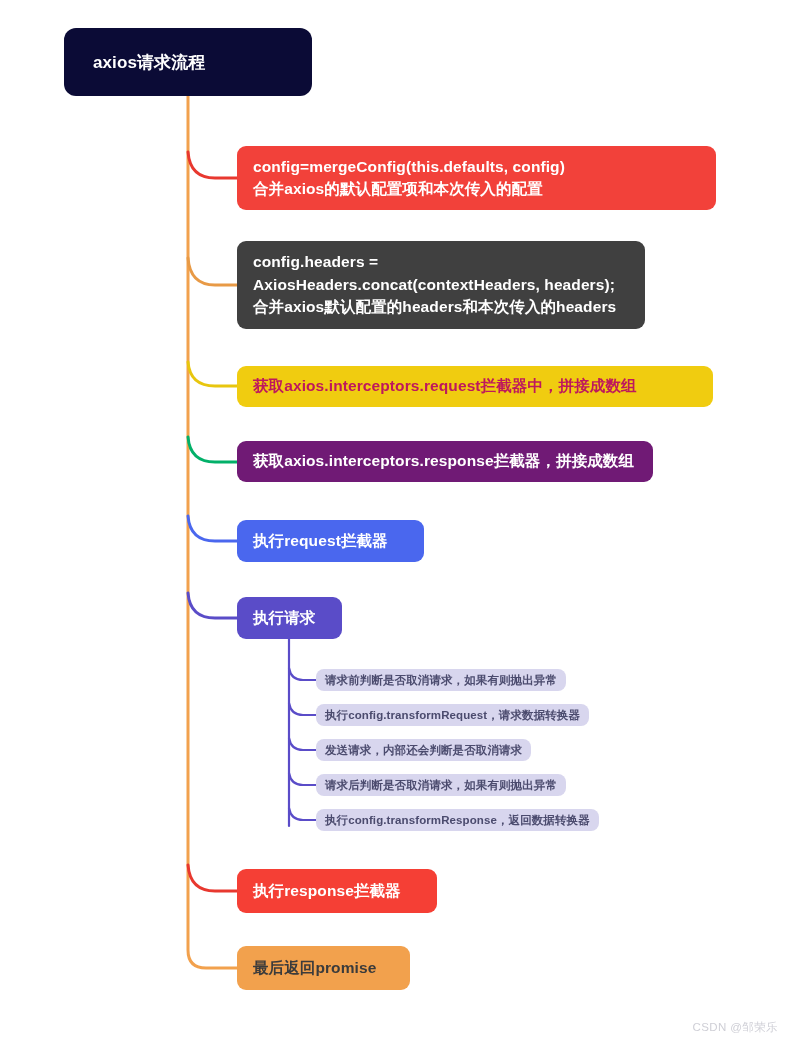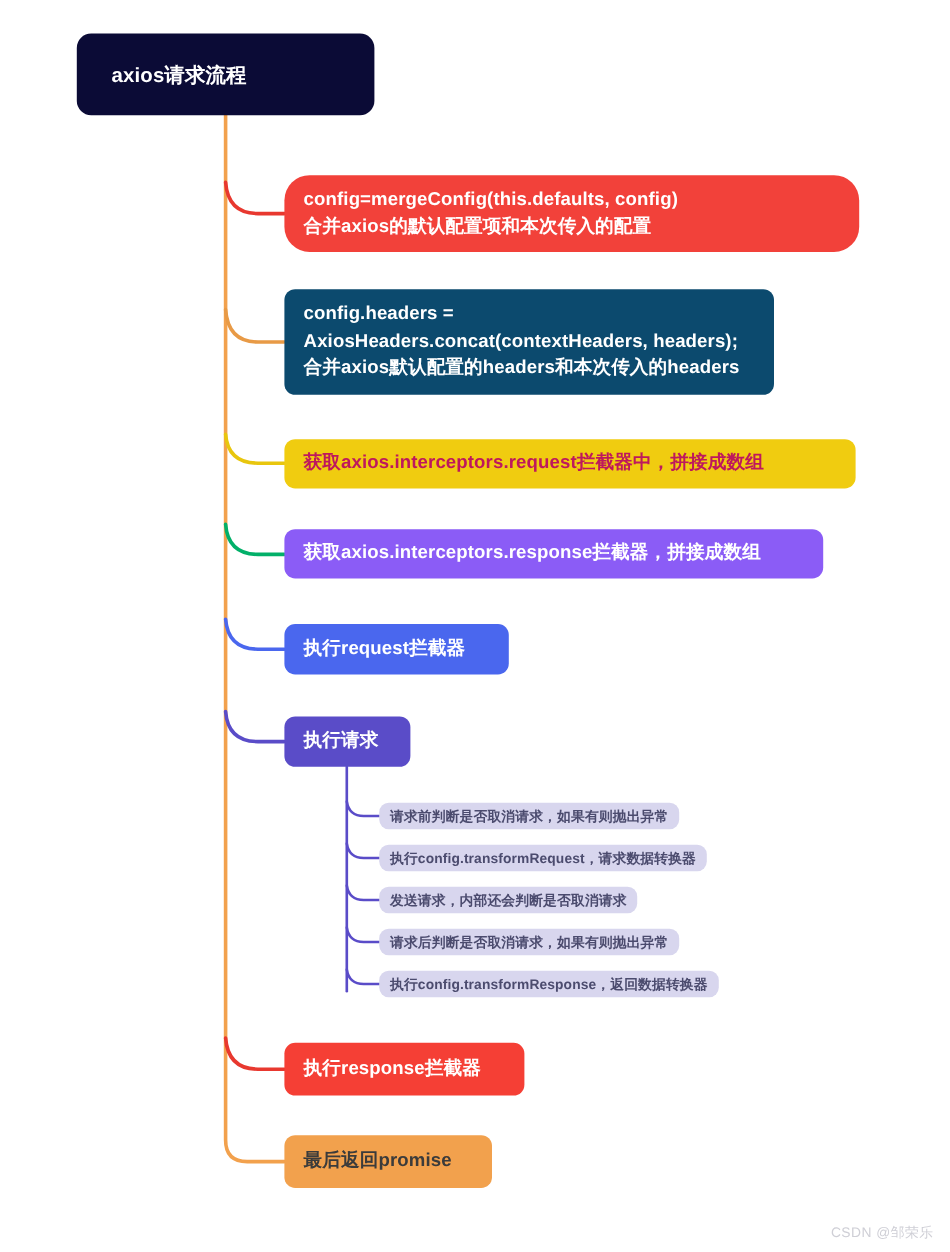--- a/index.html
+++ b/index.html
@@ -36,24 +36,24 @@
   }
 
   
   .main-node{
     color:#ffffff;
     font-size:15.5px;
     line-height:1.45;
     padding:0 16px;
     font-weight:bold;
   }
-  #node-merge-config{left:237px;top:146px;width:479px;height:64px;background:#f2413a;border-radius:21px;}
-  #node-headers{left:237px;top:241px;width:408px;height:88px;background:#0c4a6e;}
+  #node-merge-config{left:237px;top:146px;width:479px;height:64px;background:#f2413a;}
+  #node-headers{left:237px;top:241px;width:408px;height:88px;background:#404040;}
   #node-req-interceptors{left:237px;top:366px;width:476px;height:41px;background:#f0cc10;color:#be185d;}
-  #node-res-interceptors{left:237px;top:441px;width:449px;height:41px;background:#8b5cf6;}
+  #node-res-interceptors{left:237px;top:441px;width:416px;height:41px;background:#701a75;}
   #node-run-req-interceptor{left:237px;top:520px;width:187px;height:42px;background:#4a67ee;}
   #node-execute-request{left:237px;top:597px;width:105px;height:42px;background:#5a4cc8;text-align:right;}
   #node-run-res-interceptor{left:237px;top:869px;width:200px;height:44px;background:#f53f35;}
   #node-return-promise{left:237px;top:946px;width:173px;height:44px;background:#f2a14d;color:#3b3b3b;}
 
   
   .sub-node{
     background:#d8d6ee;
     color:#4b4b6e;
     font-size:11.5px;

